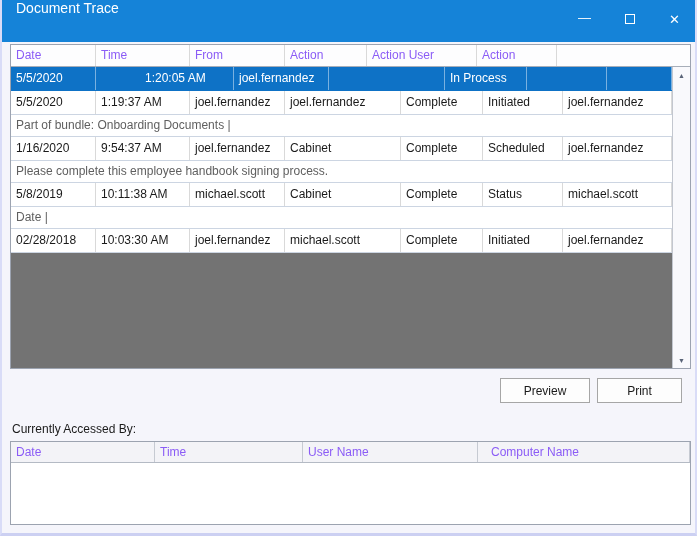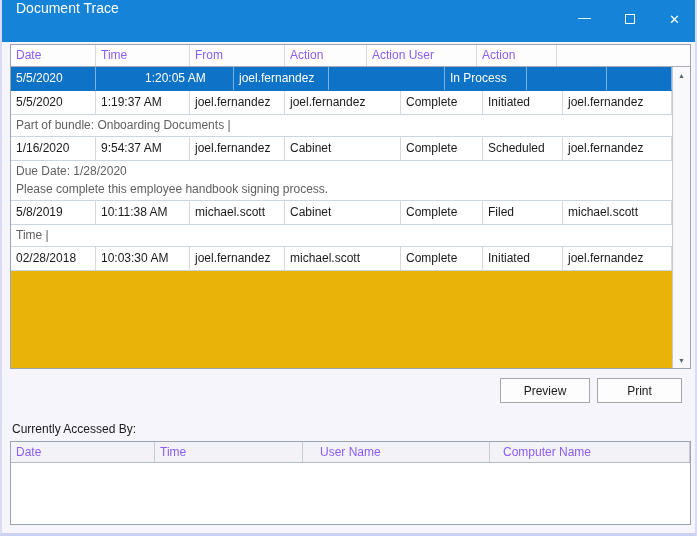--- a/index.html
+++ b/index.html
@@ -28,21 +28,21 @@
   
   .trace-table {
     position:absolute; left:8px; top:44px; width:681px; height:325px;
     background:#fff; border:1px solid #9ca3b0;
   }
   .t-header { display:flex; height:22px; border-bottom:1px solid #a7aeb9; background:#fdfdfe; }
   .hcell { font-size:12px; color:#8b5cf6; line-height:21px; padding-left:5px;
            border-right:1px solid #d9d9d9; overflow:hidden; white-space:nowrap; }
   .hspacer { flex:1; border-right:none; }
 
-  .t-body { position:absolute; left:0; top:22px; right:18px; bottom:0; overflow:hidden; background:#eab308; }
+  .t-body { position:absolute; left:0; top:22px; right:18px; bottom:0; overflow:hidden; background:#737373; }
   .row { display:flex; height:24px; border-bottom:1px solid #ccd5e2; background:#fff; }
   .cell { font-size:12px; color:#1a1a1a; line-height:22px; padding-left:5px;
           border-right:1px solid #d9d9d9; overflow:hidden; white-space:nowrap; }
   .cell:last-child { flex:1; }
   .row.sel { background:#0e72c6; border-bottom-color:#0e72c6; }
   .row.sel .cell { color:#fff; border-right-color:rgba(255,255,255,0.45); }
   .note { border-bottom:1px solid #ccd5e2; padding:1px 4px 2px 5px; background:#fff; }
   .note div { font-size:12px; color:#5f5f5f; line-height:18px; white-space:nowrap; overflow:hidden; }
 
   .v-scrollbar {
@@ -127,34 +127,33 @@
         <div class="row">
           <div class="cell" style="width: 85px;">1/16/2020</div>
           <div class="cell" style="width: 94px;">9:54:37 AM</div>
           <div class="cell" style="width: 95px;">joel.fernandez</div>
           <div class="cell" style="width: 116px;">Cabinet</div>
           <div class="cell" style="width: 82px;">Complete</div>
           <div class="cell" style="width: 80px;">Scheduled</div>
           <div class="cell" style="width: 110px;">joel.fernandez</div>
         </div>
         <div class="note">
-          <div>Due Date: 1/28/2020</div>
           <div>Please complete this employee handbook signing process.</div>
         </div>
         <div class="row">
           <div class="cell" style="width: 85px;">5/8/2019</div>
           <div class="cell" style="width: 94px;">10:11:38 AM</div>
           <div class="cell" style="width: 95px;">michael.scott</div>
           <div class="cell" style="width: 116px;">Cabinet</div>
           <div class="cell" style="width: 82px;">Complete</div>
-          <div class="cell" style="width: 80px;">Filed</div>
+          <div class="cell" style="width: 80px;">Status</div>
           <div class="cell" style="width: 110px;">michael.scott</div>
         </div>
         <div class="note">
-          <div>Time |</div>
+          <div>Date |</div>
         </div>
         <div class="row">
           <div class="cell" style="width: 85px;">02/28/2018</div>
           <div class="cell" style="width: 94px;">10:03:30 AM</div>
           <div class="cell" style="width: 95px;">joel.fernandez</div>
           <div class="cell" style="width: 116px;">michael.scott</div>
           <div class="cell" style="width: 82px;">Complete</div>
           <div class="cell" style="width: 80px;">Initiated</div>
           <div class="cell" style="width: 110px;">joel.fernandez</div>
         </div>
@@ -167,19 +166,19 @@
 
   <button class="btn btn-print">Print</button>
   <button class="btn btn-preview">Preview</button>
 
   <div class="accessed-label">Currently Accessed By:</div>
 
   <div class="acc-table">
     <div class="acc-header" id="acc-header">
         <div class="hcell" style="width: 144px;">Date</div>
         <div class="hcell" style="width: 148px;">Time</div>
-        <div class="hcell" style="width: 175px; margin-left: 12px;">User Name</div>
+        <div class="hcell" style="width: 175px;">User Name</div>
         <div class="hcell" style="flex: 1 1 0%; margin-left: 8px;">Computer Name</div>
       </div>
     <div class="acc-body"></div>
   </div>
 
 </div>
 
 </body></html>

